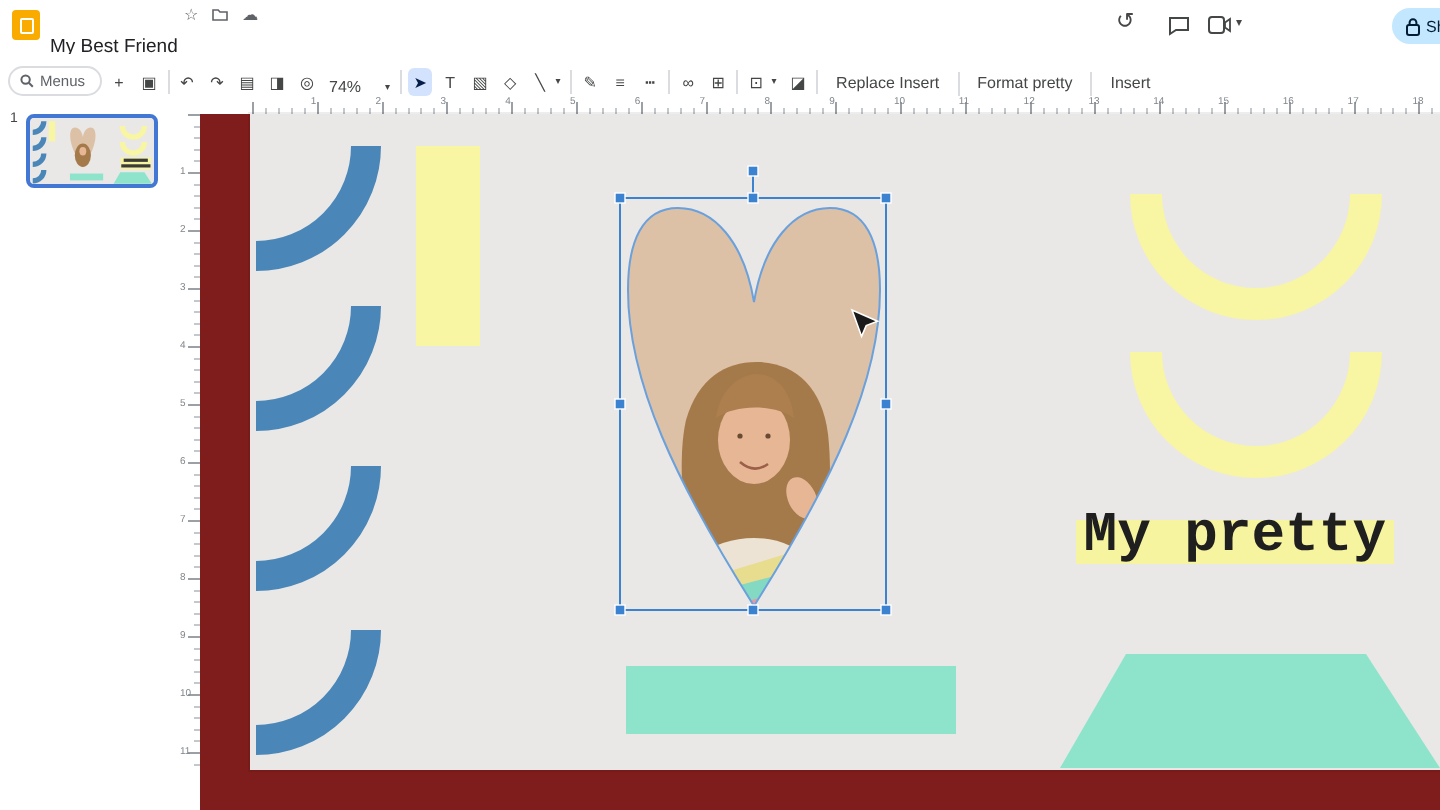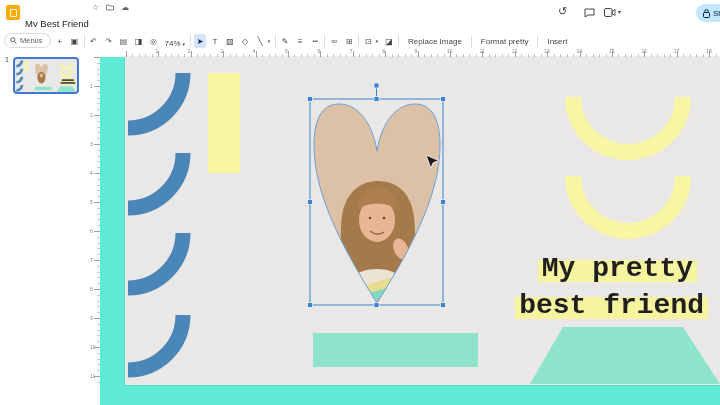--- a/index.html
+++ b/index.html
@@ -26,21 +26,21 @@
 
   
   .toolbar{position:absolute;left:0;top:27px;width:720px;height:21px;background:#fff;display:flex;align-items:flex-end;gap:3px;padding-left:4px}
   .menus-pill{height:15px;border:1px solid #dadce0;border-radius:8px;display:flex;align-items:center;gap:3px;padding:0 7px 0 5px;background:#fff}
   .menus-pill span{font-size:7.5px;color:#5f6368}
   .iconrow{display:flex;align-items:center;gap:3px}
   .tbi{min-width:12px;height:14px;display:flex;align-items:center;justify-content:center;font-size:8px;color:#444746;border-radius:3px}
   .tbi.divider{min-width:1px;width:1px;height:12px;background:#dadce0;border-radius:0}
   .tbi.select{background:#d3e3fd;color:#041e49}
   .tbi.caret{min-width:6px;font-size:5px;margin-left:-3px}
-  .zoombox{display:flex;align-items:center;gap:2px;padding:0 2px}
+  .zoombox{display:flex;align-items:center;gap:12px;padding:0 2px}
   .zoombox .zv{font-size:8px;color:#444746}
   .zoombox .zc{font-size:5px;color:#444746}
   .tbtn{font-size:8px;color:#444746;padding:2px 6px;border-radius:3px;white-space:nowrap}
 
   
   .filmstrip{position:absolute;left:0;top:48px;width:90px;height:357px;background:#fff}
   .slide-num{position:absolute;left:5px;top:8px;font-size:7px;color:#444}
   .thumb{position:absolute;left:13px;top:9px;width:66px;height:37px;border:2px solid #4277d4;border-radius:4px;overflow:hidden;background:#e9e8e6}
   .thumb svg{display:block}
 
@@ -48,21 +48,21 @@
       repeating-linear-gradient(to right,#9aa0a6 0 1px,transparent 1px 32.4px),
       repeating-linear-gradient(to right,#c3c8cd 0 1px,transparent 1px 6.48px);
     background-size:600px 6px,600px 3px;background-position:26px bottom,26px bottom;background-repeat:no-repeat}
   .hnum{position:absolute;bottom:3px;font-size:5px;color:#80868b}
   .vruler{position:absolute;left:90px;top:57px;width:10px;height:328px;background-image:
       repeating-linear-gradient(to bottom,#9aa0a6 0 1px,transparent 1px 29px),
       repeating-linear-gradient(to bottom,#c3c8cd 0 1px,transparent 1px 5.8px);
     background-size:6px 328px,3px 328px;background-position:right top,right top;background-repeat:no-repeat}
   .vnum{position:absolute;left:0;font-size:5px;color:#80868b}
 
-  .canvas{position:absolute;left:100px;top:57px;width:620px;height:348px;background:#5eead4}
+  .canvas{position:absolute;left:100px;top:57px;width:620px;height:348px;background:#7f1d1d}
   .slide{position:absolute;left:25px;top:0;width:595px;height:328px;background:#e9e8e6;overflow:hidden;box-shadow:0 0 0 1px rgba(0,0,0,.07)}
   .slide svg.art{position:absolute;left:0;top:0}
 
   .slide-text{position:absolute;font-family:"Liberation Mono","DejaVu Sans Mono",monospace;font-weight:700;
     font-size:28px;line-height:30px;color:#1f1f1f;white-space:nowrap;padding:0 4px;
     background:linear-gradient(to bottom,transparent 20%,#f7f4a0 20%,#f7f4a0 94%,transparent 94%)}
   .line1{top:197px;right:23px}
   .line2{top:234px;right:12px}
 </style>
 </head>
@@ -138,21 +138,21 @@
         <span class="tbi">┅</span>
         <span class="tbi divider"></span>
         <span class="tbi">∞</span>
         <span class="tbi">⊞</span>
         <span class="tbi divider"></span>
         <span class="tbi">⊡</span>
         <span class="tbi caret">▾</span>
         <span class="tbi">◪</span>
         <span class="tbi divider"></span>
       </div>
-    <span class="tbtn">Replace Image</span>
+    <span class="tbtn">Replace Insert</span>
     <span class="tbi divider"></span>
     <span class="tbtn">Format pretty</span>
     <span class="tbi divider"></span>
     <span class="tbtn">Insert</span>
   </div>
 
   <div class="filmstrip">
     <span class="slide-num">1</span>
     <div class="thumb">
       <svg width="62" height="33" viewBox="0 0 595 328">
@@ -271,16 +271,15 @@
           <rect x="315.5" y="142.5" width="5" height="5"></rect>
           <rect x="182.5" y="245.5" width="5" height="5"></rect>
           <rect x="249" y="245.5" width="5" height="5"></rect>
           <rect x="315.5" y="245.5" width="5" height="5"></rect>
         </g>
 
         <path transform="translate(301,98)" d="M0 0 L4.8 13.2 L7.1 7.8 L12.8 5.6 Z" fill="#1a1a1a" stroke="#fff" stroke-width=".8"></path>
       </svg>
 
       <div class="slide-text line1">My pretty</div>
-      <div class="slide-text line2">best friend</div>
     </div>
   </div>
 </div>
 
 </body></html>

